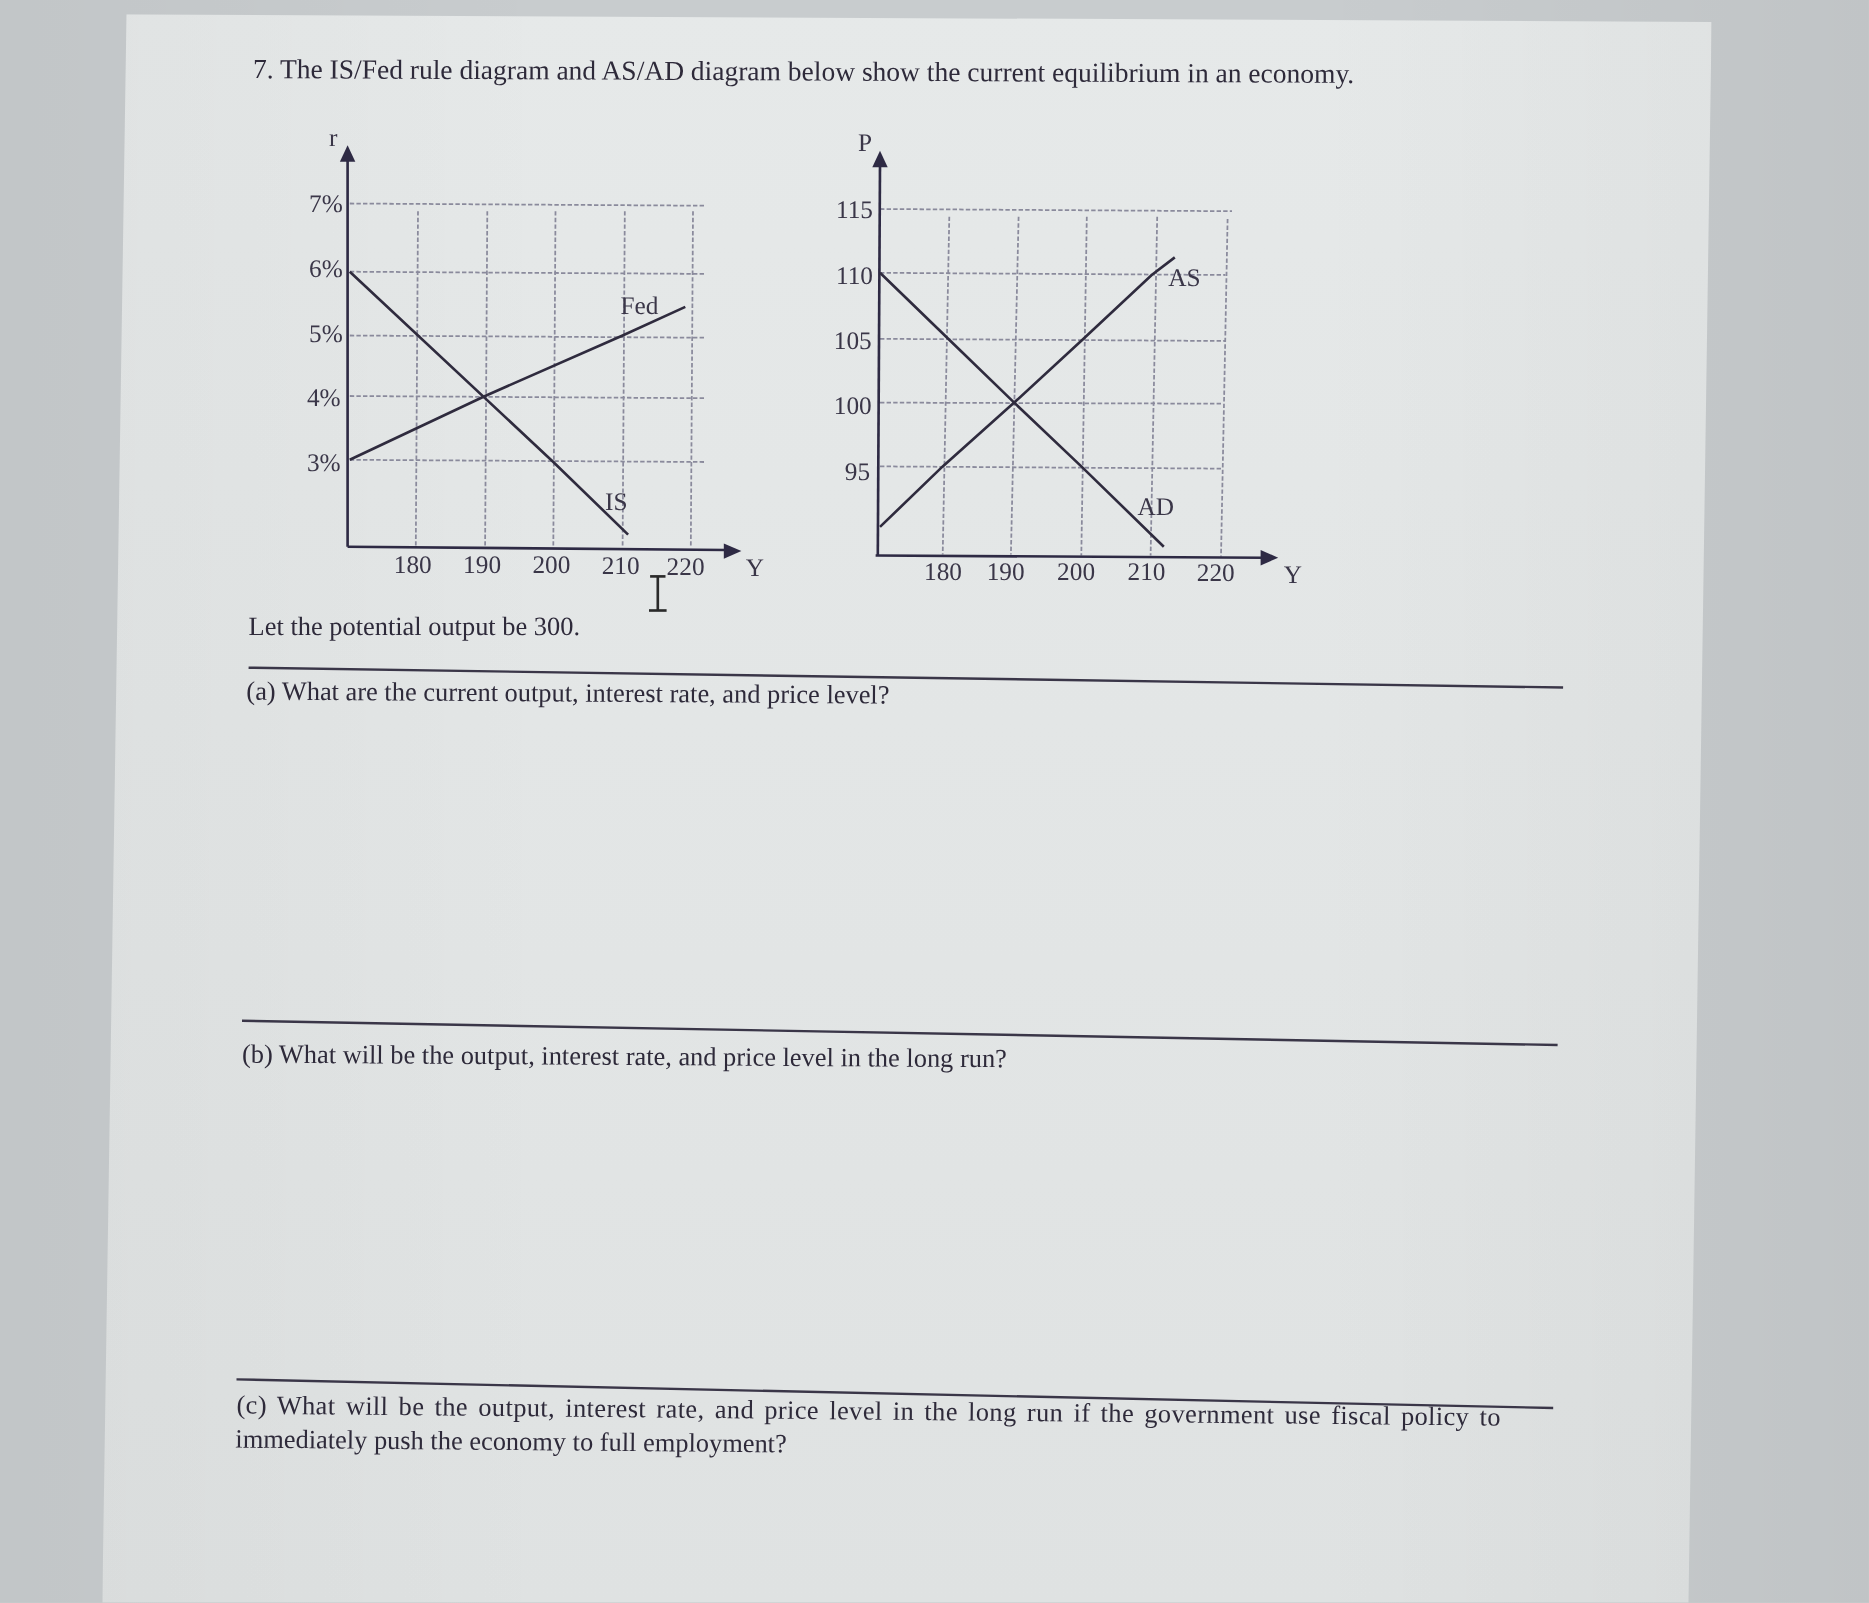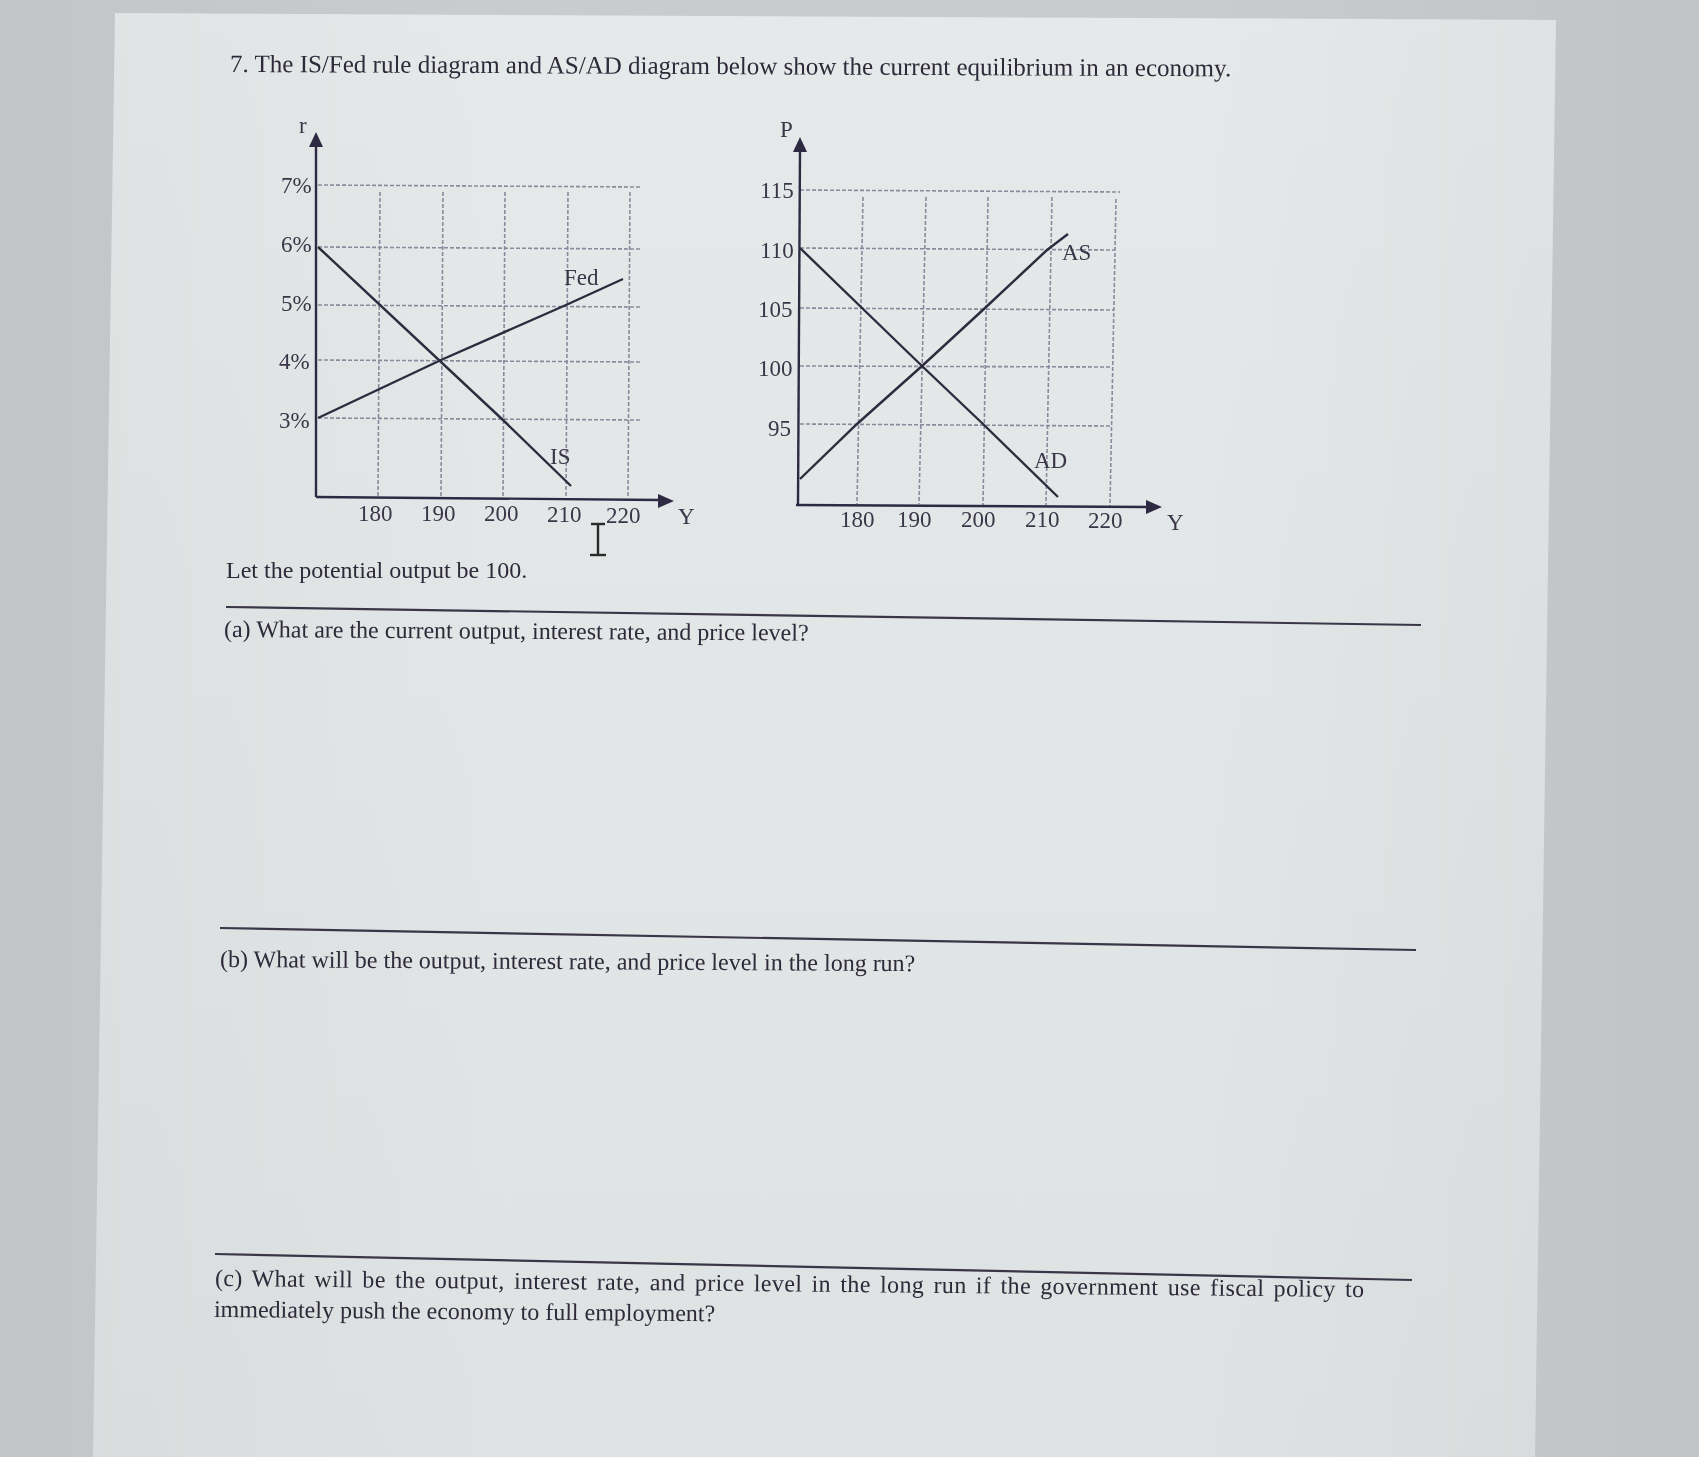--- a/index.html
+++ b/index.html
@@ -123,17 +123,17 @@
     <text class="lbl" x="1167" y="530">Y</text>
     <text class="lbl" x="1062" y="260">AS</text>
     <text class="lbl" x="1034" y="468">AD</text>
   </g>
 
   <line class="rule" x1="226" y1="607" x2="1421" y2="625"></line>
   <line class="rule" x1="220" y1="928" x2="1416" y2="950"></line>
   <line class="rule" x1="215" y1="1254" x2="1412" y2="1280"></line>
 </svg>
 
-<div class="txt potential">Let the potential output be 100.</div>
+<div class="txt potential">Let the potential output be 300.</div>
 <div class="txt qa">(a) What are the current output, interest rate, and price level?</div>
 <div class="txt qb">(b) What will be the output, interest rate, and price level in the long run?</div>
 <div class="txt qc1">(c) What will be the output, interest rate, and price level in the long run if the government use fiscal policy to</div>
 <div class="txt qc2">immediately push the economy to full employment?</div>
 
 </body></html>

